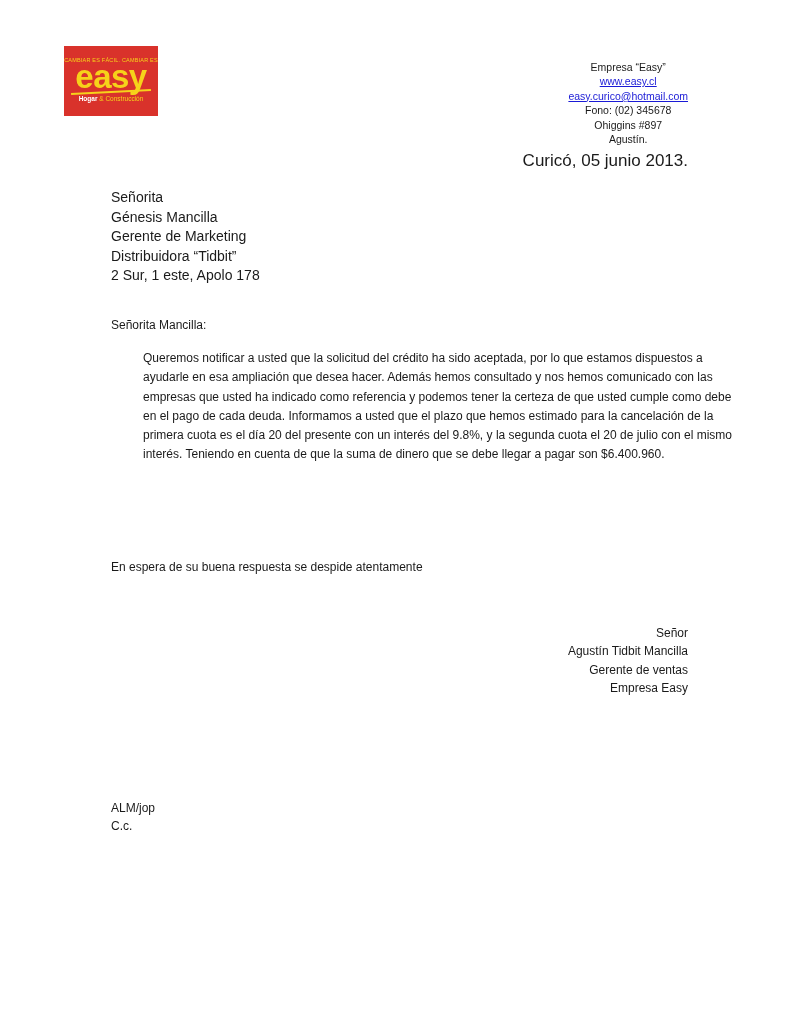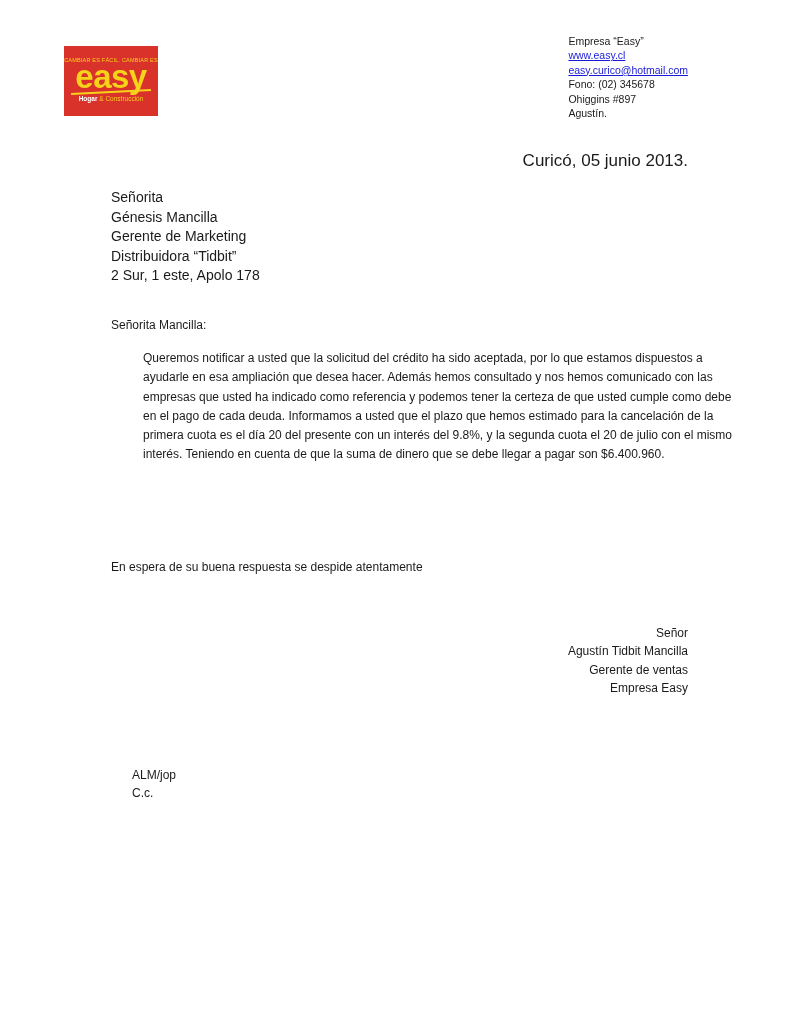--- a/index.html
+++ b/index.html
@@ -7,41 +7,41 @@
            font-family: "Liberation Sans", sans-serif; color: #1a1a1a; }
     .logo { position: absolute; left: 64px; top: 46px; width: 94px; height: 70px;
             background: #d9322b; color: #f6d21a; text-align: center; }
     .logo .tag { font-size: 5.5px; letter-spacing: 0.2px; margin-top: 11px; color: #f6d21a; }
     .logo .brand { font-size: 33px; font-weight: bold; line-height: 26px; letter-spacing: -0.5px;
                    margin-top: 1px; color: #f6d21a; }
     .logo .swoosh { width: 80px; height: 2px; background: #f6d21a; margin: 1px auto 0; transform: rotate(-3deg); }
     .logo .sub { font-size: 6.5px; margin-top: 2px; color: #f6d21a; }
     .logo .sub b { color: #ffffff; }
 
-    .header-info { position: absolute; right: 112px; top: 34px; text-align: left;
+    .header-info { position: absolute; right: 112px; top: 60px; text-align: center;
                    font-size: 10.5px; line-height: 14.4px; }
     .header-info a { color: #1a1ad6; text-decoration: underline; }
 
     .date-block { position: absolute; right: 112px; top: 151px; text-align: right;
                   font-size: 17px; line-height: 20px; }
 
     .recipient { position: absolute; left: 111px; top: 188px; font-size: 14px; line-height: 19.5px; }
 
     .salutation { position: absolute; left: 111px; top: 318px; font-size: 12px; }
 
     .body-text { position: absolute; left: 111px; top: 349px; width: 590px;
                  font-size: 12px; line-height: 19.3px; margin-left: 32px; }
     .body-text p { margin: 0 0 8px 0; }
 
     .closing { position: absolute; left: 111px; top: 560px; font-size: 12px; }
 
     .signature { position: absolute; right: 112px; top: 624px; text-align: right;
                  font-size: 12px; line-height: 18.3px; }
 
-    .initials { position: absolute; left: 111px; top: 767px; font-size: 12px; line-height: 17.5px; margin-left: 21px; }
+    .initials { position: absolute; left: 111px; top: 800px; font-size: 12px; line-height: 17.5px; }
   </style>
 </head>
 <body>
 
 <div class="logo">
   <div class="tag">CAMBIAR ES FÁCIL. CAMBIAR ES</div>
   <div class="brand">easy</div>
   <div class="swoosh"></div>
   <div class="sub">
     <b>Hogar</b>

